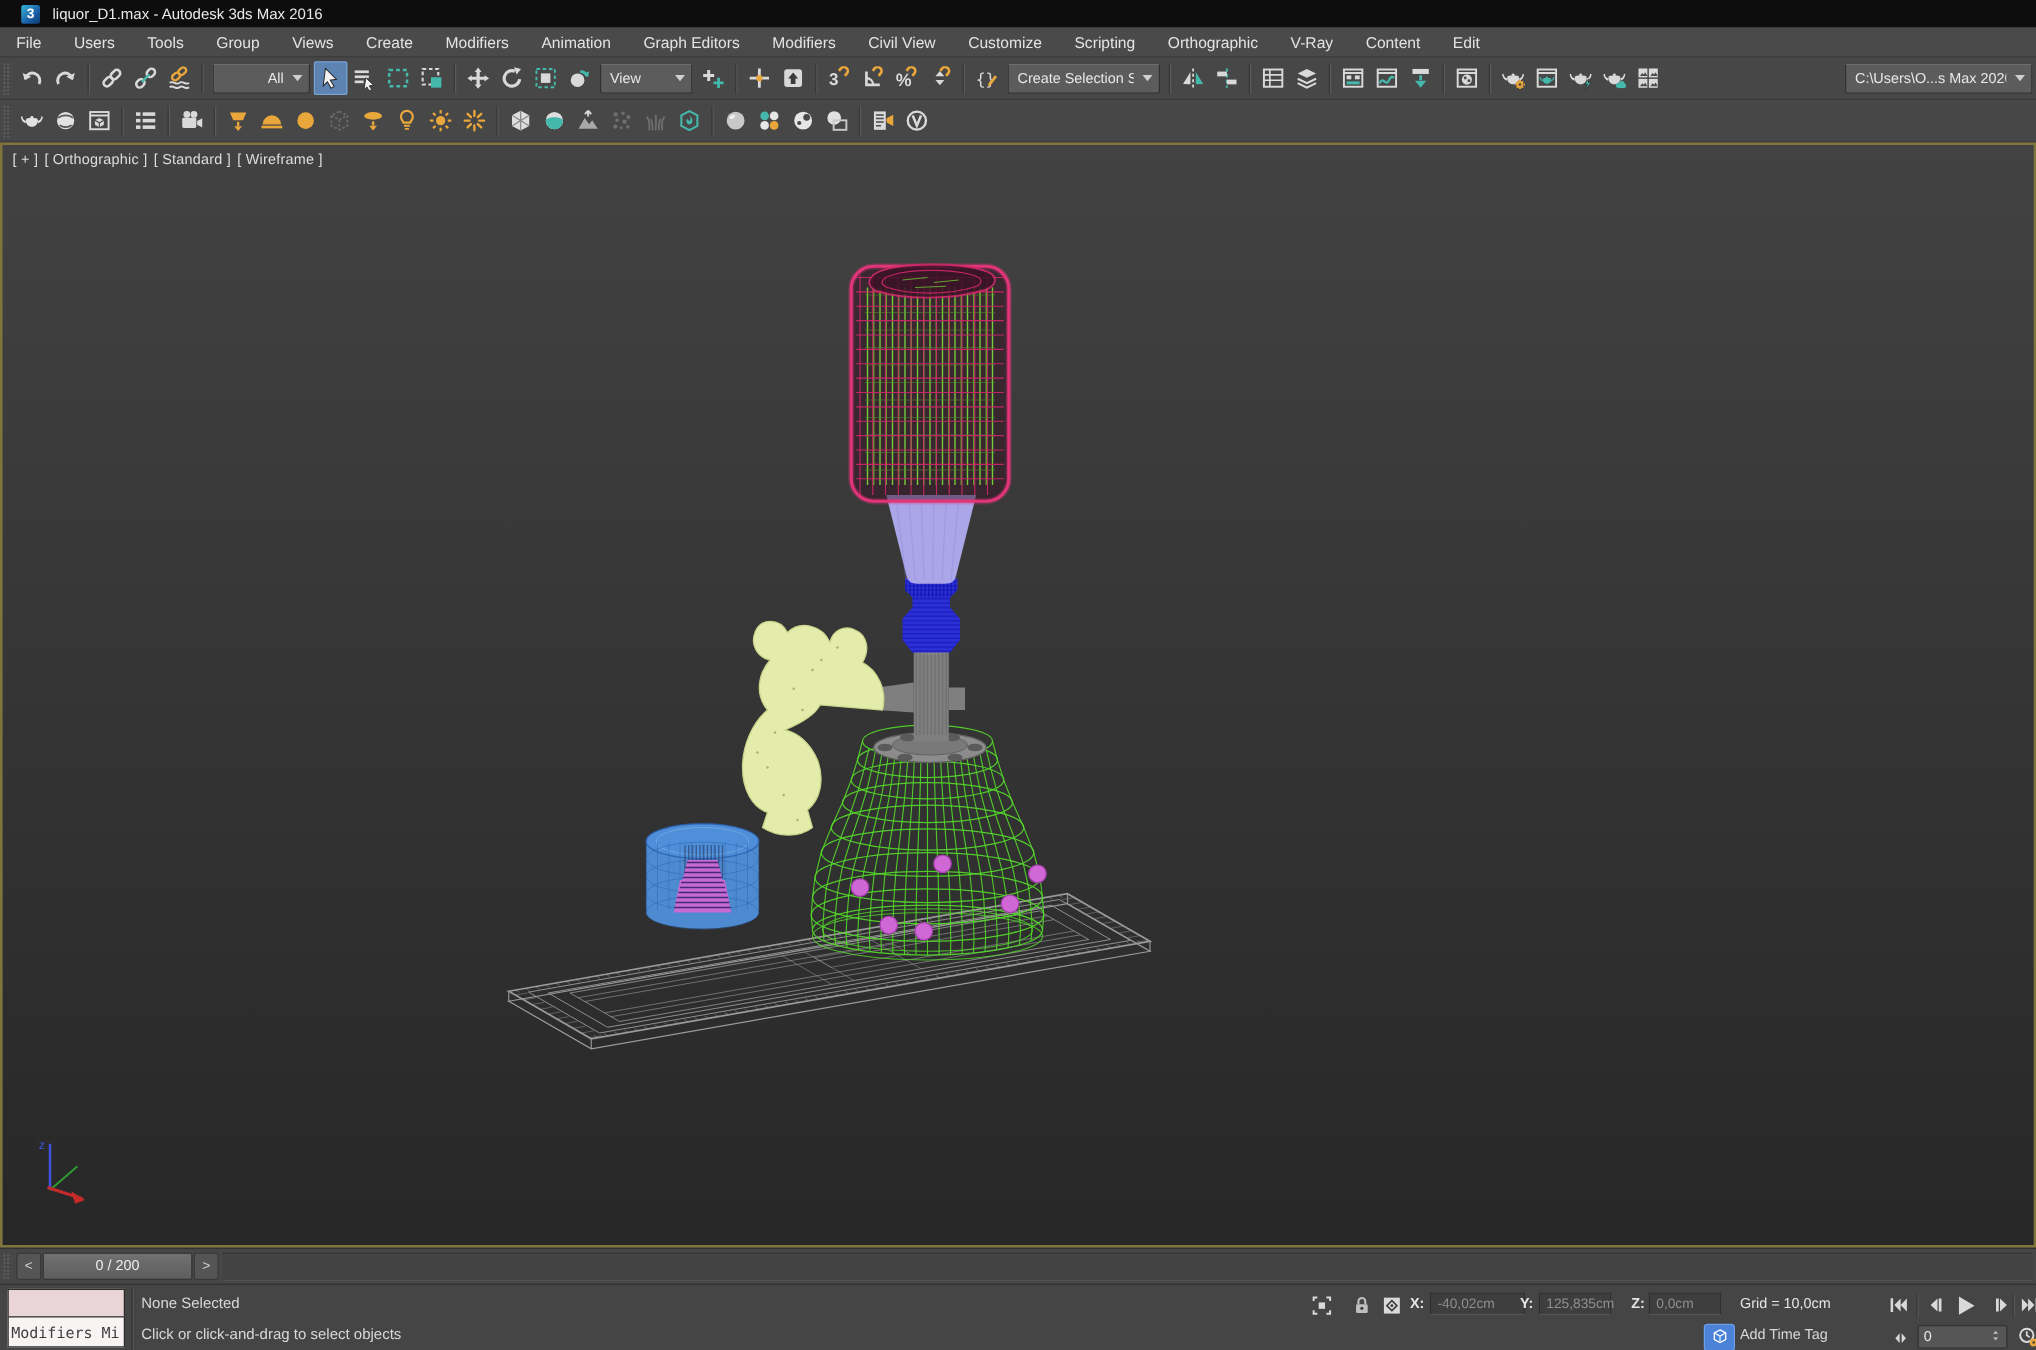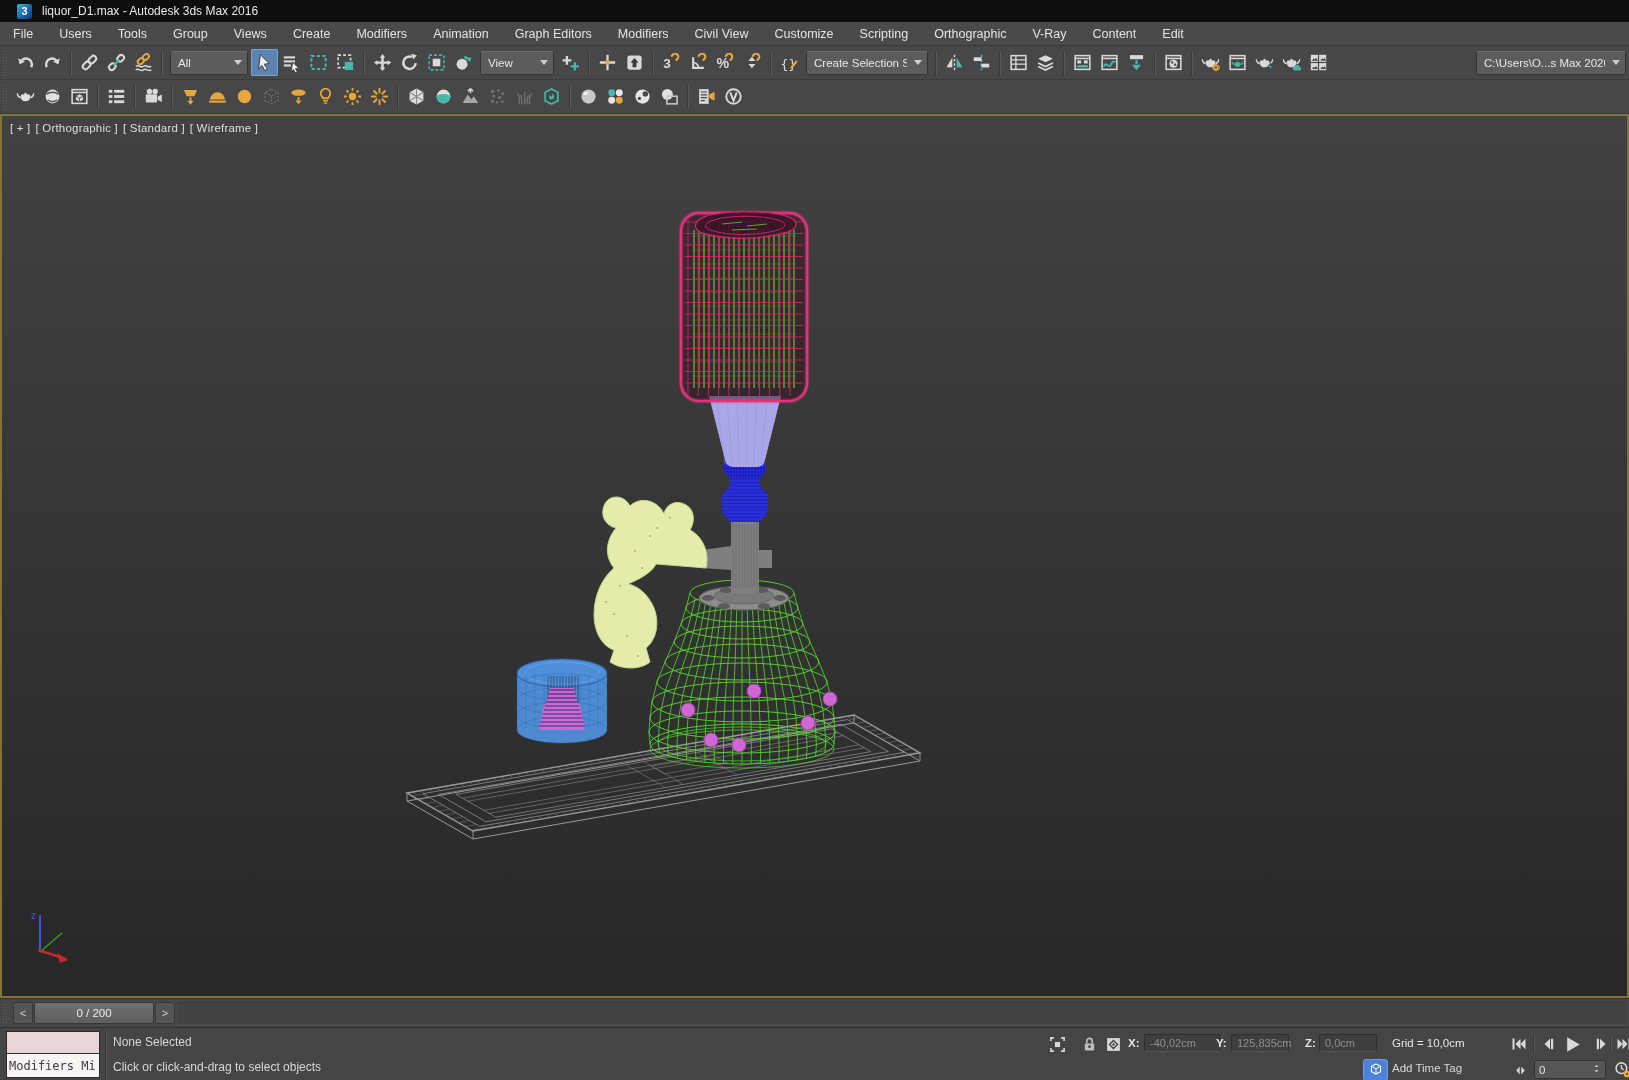--- a/index.html
+++ b/index.html
@@ -162,21 +162,21 @@
           <svg viewBox="0 0 16 16" style="width: 19px; height: 19px;">
             <g fill="none" stroke="#e9a63b" stroke-width="1.6" transform="rotate(-40 8 5)">
               <rect x="2.2" y="3" width="5.8" height="4" rx="2"></rect>
               <rect x="7.6" y="3" width="5.8" height="4" rx="2"></rect>
             </g>
             <path d="M1.5 11.2c2.2-2 4.3 2 6.5 0s4.3 2 6.5 0M1.5 14.2c2.2-2 4.3 2 6.5 0s4.3 2 6.5 0" fill="none" stroke="#d9d9d9" stroke-width="1.3"></path>
           </svg>
         </span>
       </div>
       <div class="tsep"></div>
-      <div class="dd" style="width: 64px;">
+      <div class="dd" style="width: 64px; justify-content: flex-end;">
         <span style="overflow: hidden; text-overflow: clip;">All</span>
         <span class="arr"></span>
       </div>
       <div class="tbtn active">
         <span style="display: flex;">
           <svg viewBox="0 0 16 16" style="width: 19px; height: 19px;">
             <path d="M4.5 1.5l7.5 7.3-4.2.6 2.6 4.2-2.1 1.2-2.5-4.3-2.8 2.8z" fill="#f2f2f2" stroke="#2c2c2c" stroke-width=".7"></path>
           </svg>
         </span>
       </div>

